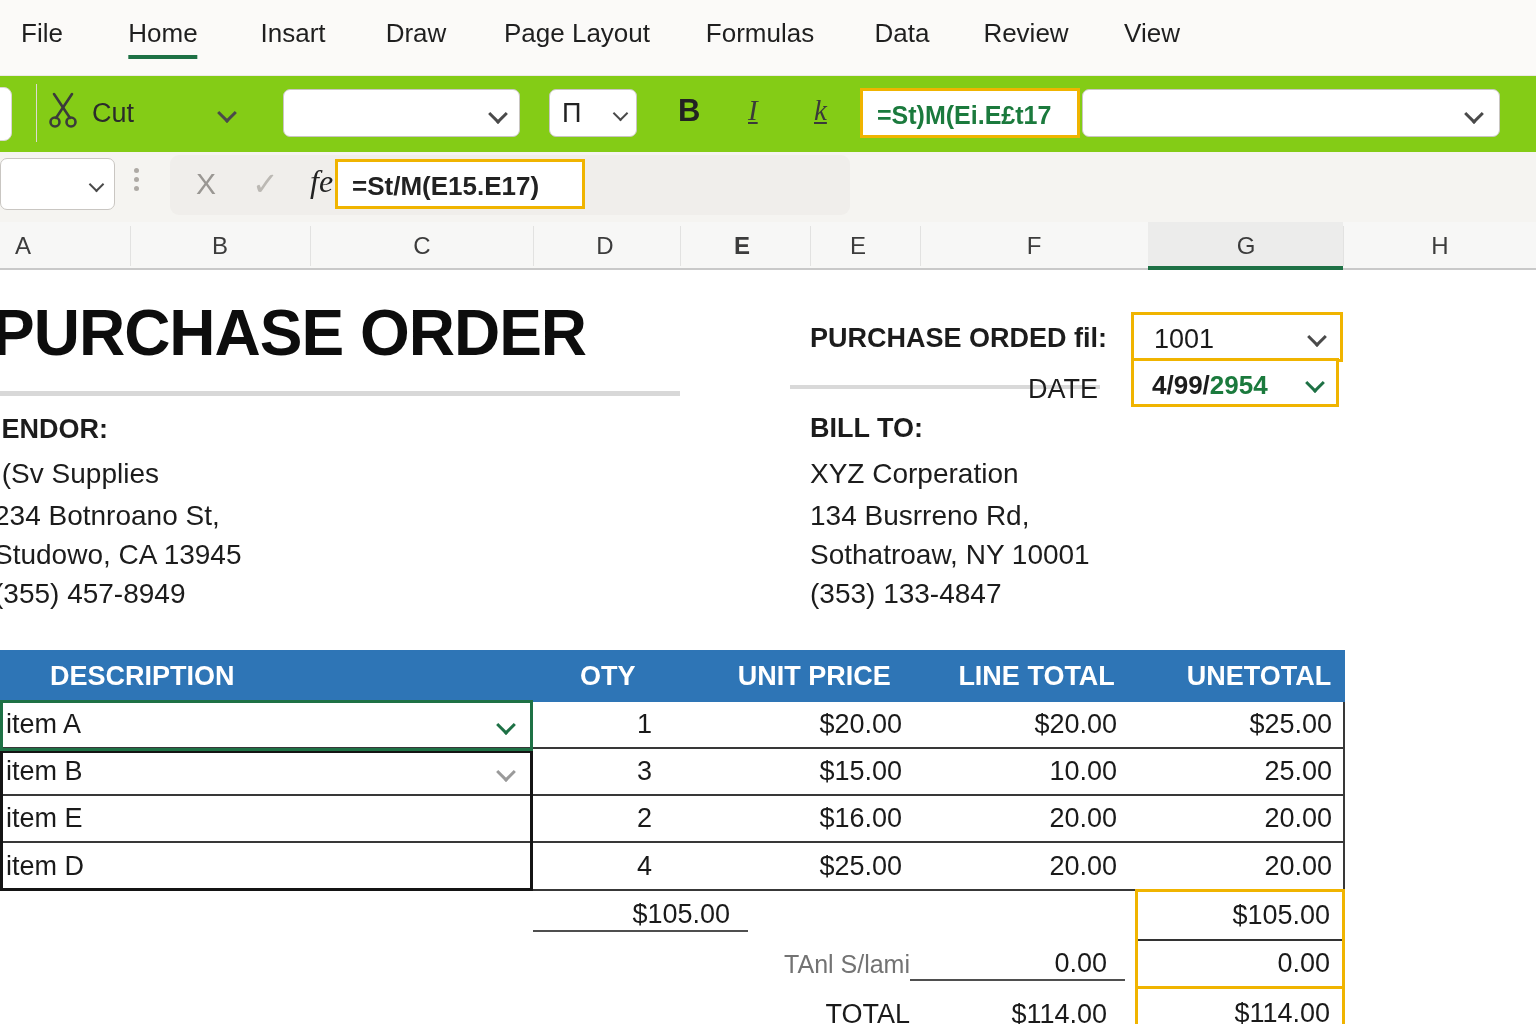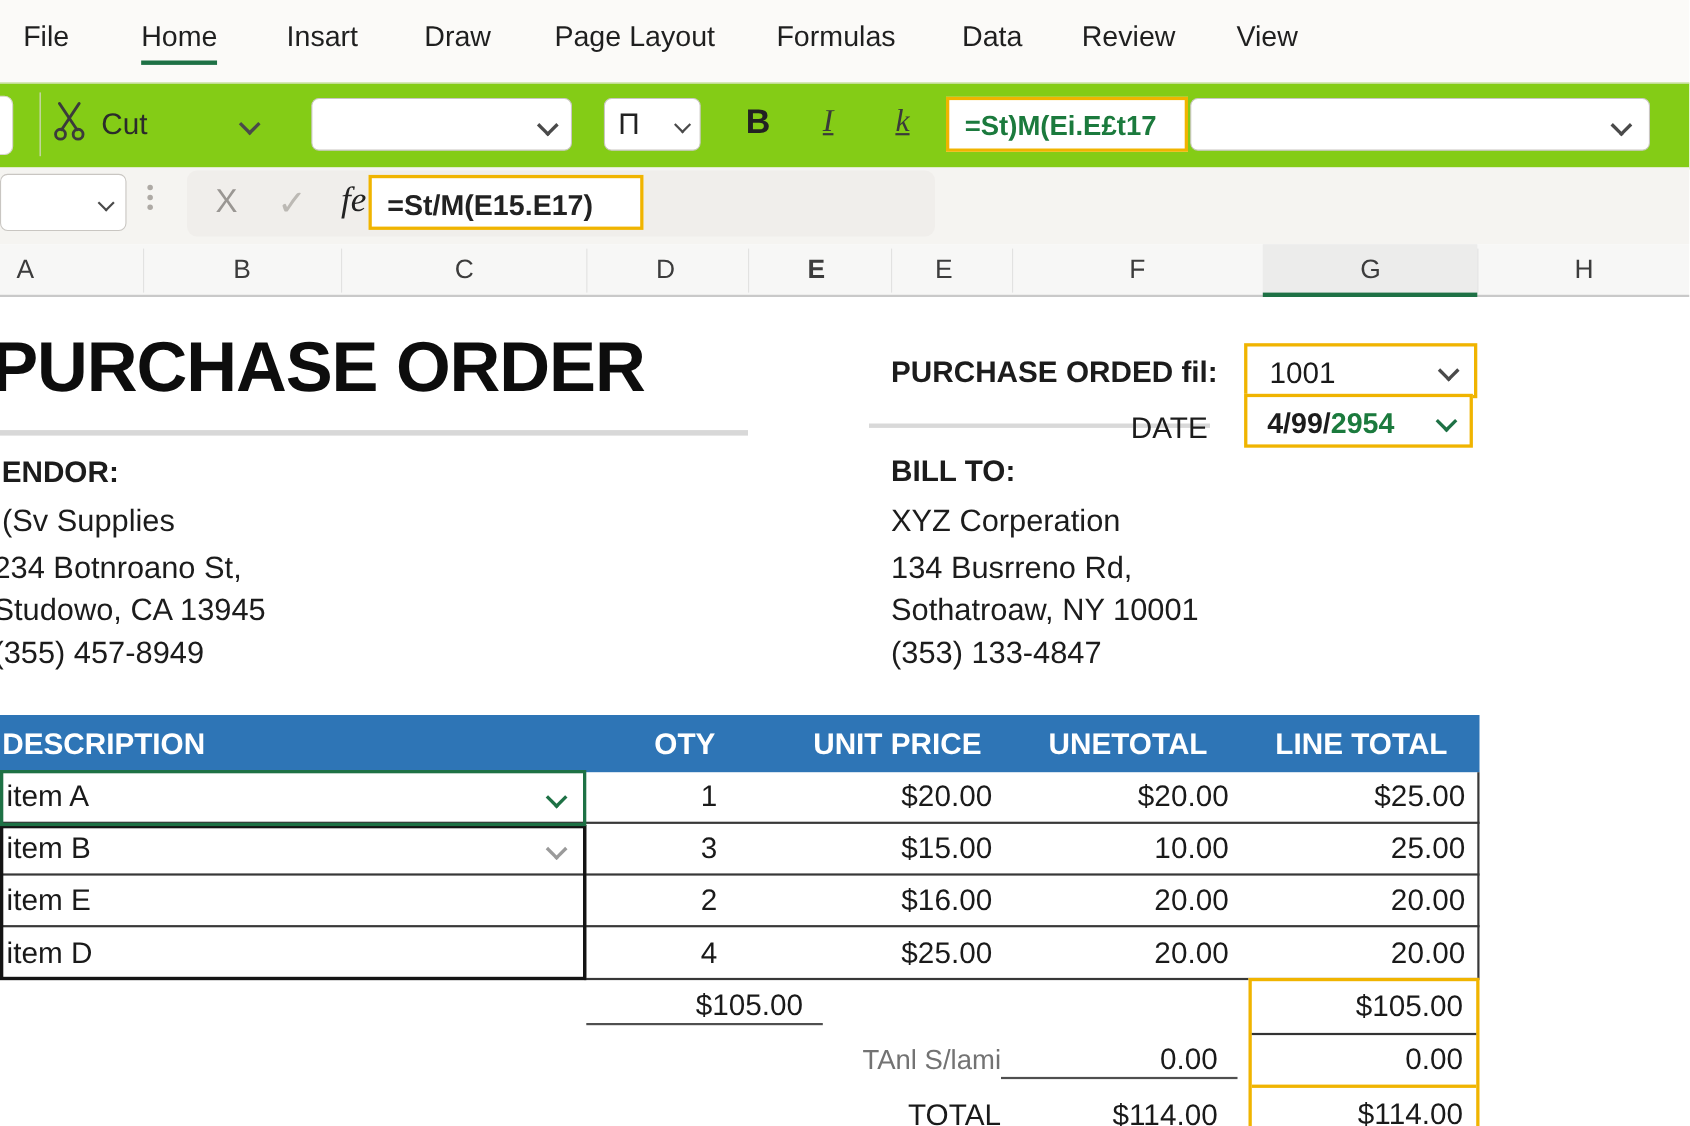--- a/index.html
+++ b/index.html
@@ -38,21 +38,21 @@
 
   
   .doc-title{left:-8px;top:296px;font-size:64px;font-weight:700;letter-spacing:-1px;color:#0d0d0d;white-space:nowrap;}
   .title-rule{left:0;top:391px;width:680px;height:5px;background:#d8d8d8;}
   .po-rule{left:790px;top:385px;width:310px;height:4px;background:#d9d9d9;}
   .doc-text{font-size:28px;color:#1c1c1c;white-space:nowrap;}
   .doc-bold{font-weight:700;}
 
   
   .thead{left:0;top:650px;width:1345px;height:52px;background:#2e75b6;display:flex;color:#fff;font-weight:700;font-size:27px;align-items:center;}
-  .th{text-align:center;}
+  .th{text-align:center;margin-left:48px;}
   .tbody-row{left:0;width:1345px;height:47px;display:flex;align-items:center;font-size:27px;border-bottom:2px solid #383838;box-sizing:border-box;}
   .cell-desc{width:533px;padding-left:6px;box-sizing:border-box;display:flex;align-items:center;justify-content:space-between;height:100%;}
   .cell-qty{width:177px;text-align:center;padding-left:46px;box-sizing:border-box;}
   .cell-unit{width:210px;text-align:right;padding-right:18px;box-sizing:border-box;}
   .cell-line{width:215px;text-align:right;padding-right:18px;box-sizing:border-box;}
   .cell-une{width:210px;text-align:right;padding-right:13px;box-sizing:border-box;}
   .desc-sel{position:absolute;left:0;top:700px;width:533px;height:51px;border:3px solid #1e7145;box-sizing:border-box;pointer-events:none;}
   .desc-box{position:absolute;left:0;top:750px;width:533px;height:141px;border:3px solid #141414;box-sizing:border-box;pointer-events:none;}
   .tbl-rightedge{left:1343px;top:702px;width:0;height:189px;border-left:2px solid #383838;}
   .desc-colsep{left:531px;top:750px;width:0;height:141px;border-left:2px solid #383838;}
@@ -189,22 +189,22 @@
   <span class="abs doc-text doc-bold" style="left:810px;top:413px;font-size:27px">BILL TO:</span>
   <span class="abs doc-text" style="left:810px;top:458px">XYZ Corperation</span>
   <span class="abs doc-text" style="left:810px;top:500px">134 Busrreno Rd,</span>
   <span class="abs doc-text" style="left:810px;top:539px">Sothatroaw, NY 10001</span>
   <span class="abs doc-text" style="left:810px;top:578px">(353) 133-4847</span>
 
   <div class="abs thead">
     <div class="th" style="width:533px;text-align:left;padding-left:2px">DESCRIPTION</div>
     <div class="th" style="width:177px">OTY</div>
     <div class="th" style="width:210px">UNIT PRICE</div>
+    <div class="th" style="width:215px">LINE TOTAL</div>
     <div class="th" style="width:210px">UNETOTAL</div>
-    <div class="th" style="width:215px">LINE TOTAL</div>
   </div>
 
   <div class="abs tbody-row" style="top:702px">
     <div class="cell-desc">
       <span>item A</span>
       <span class="chv green" style="margin-right:20px"></span>
     </div>
     <div class="cell-qty">1</div>
     <div class="cell-unit">$20.00</div>
     <div class="cell-line">$20.00</div>

